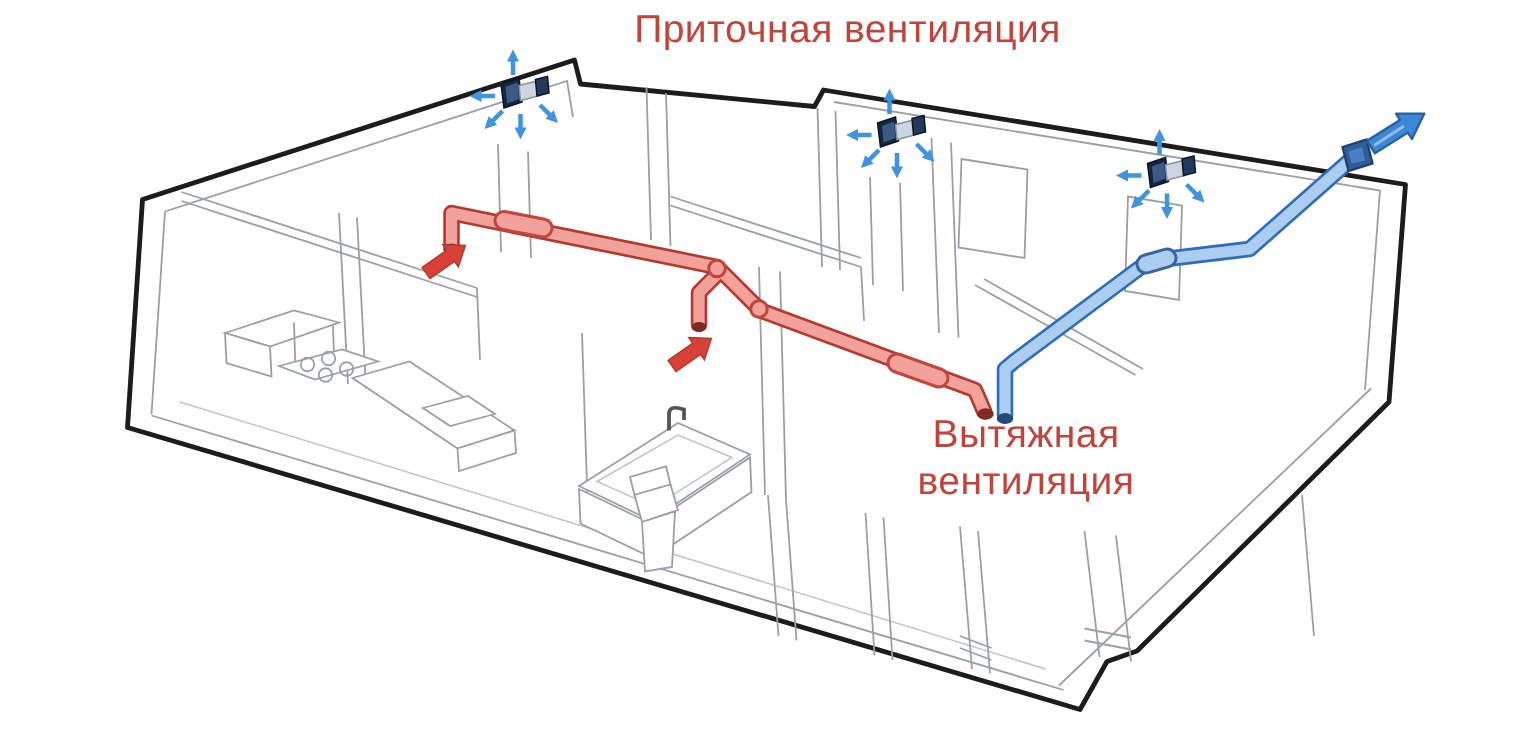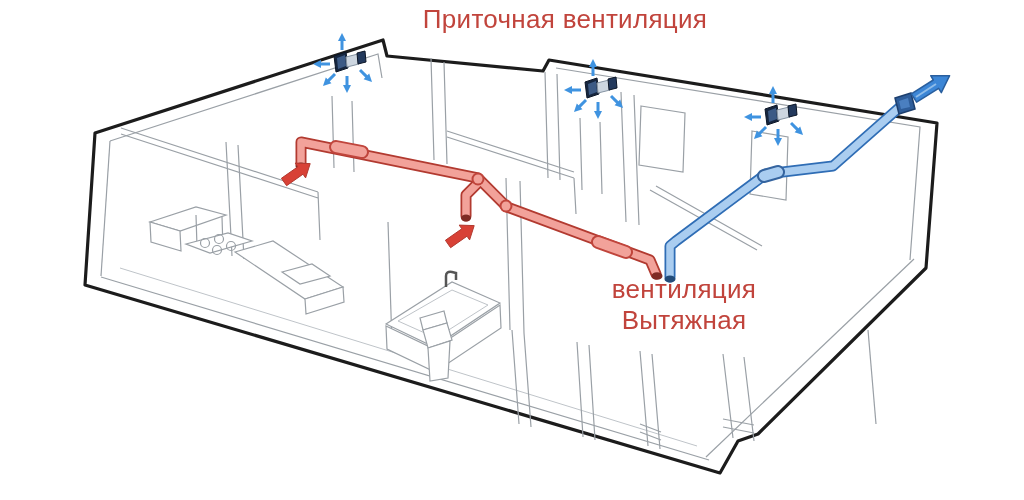--- a/index.html
+++ b/index.html
@@ -156,16 +156,16 @@
       </g>
 
   <g>
     <polygon points="916.6,102.2 938.6,88.4 941.3,92.7 949.6,75.7 930.7,75.7 933.3,80 911.3,93.8" fill="#3c86d6" stroke="#2a5f9e" stroke-width="1.5" stroke-linejoin="round"></polygon>
     <line x1="916" y1="97" x2="936" y2="84" stroke="#8fbce8" stroke-width="2"></line>
   </g>
 </svg>
 
   <div class="lbl lbl-supply">Приточная вентиляция</div>
   <div class="lbl lbl-exhaust">
+    <div>Вытяжная</div>
     <div>вентиляция</div>
-    <div>Вытяжная</div>
   </div>
 </div>
 
 </body></html>

